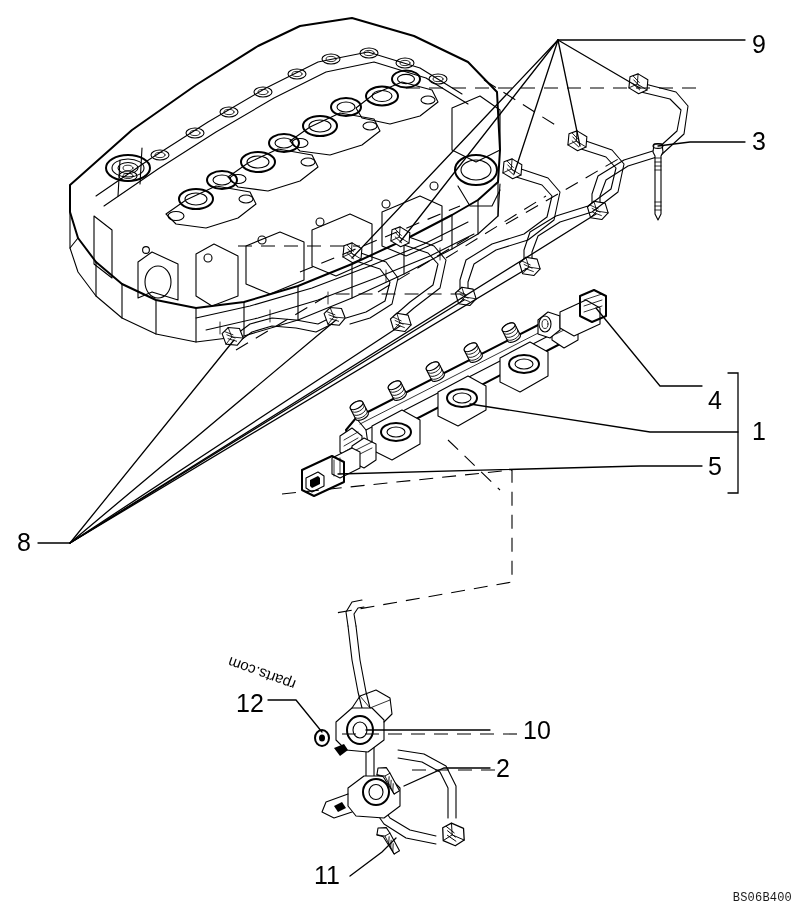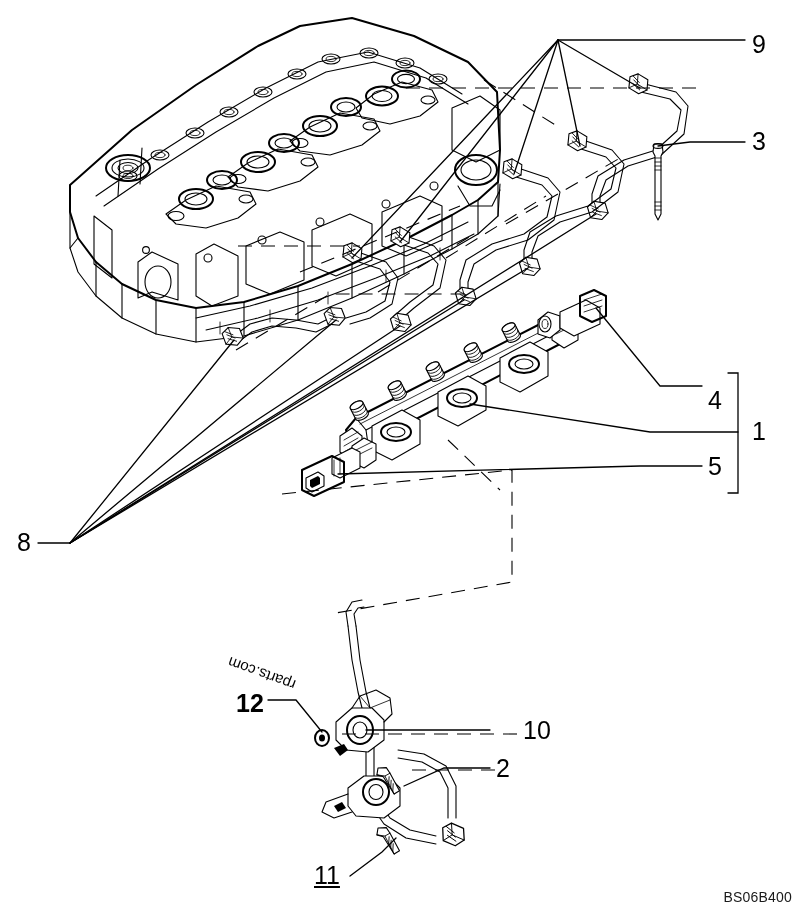--- a/index.html
+++ b/index.html
@@ -32,22 +32,22 @@
     font-size: 25px;
     font-weight: 400;
     line-height: 1;
     color: #000000;
     white-space: nowrap;
   }
   .drawing-code {
     position: absolute;
     right: 8px;
     bottom: 8px;
-    font-family: Liberation Sans, sans-serif;
-    font-size: 14px;
+    font-family: Liberation Mono, monospace;
+    font-size: 12px;
     letter-spacing: 0.2px;
     color: #1a1a1a;
   }
   .watermark {
     position: absolute;
     left: 292px;
     top: 694px;
     font-family: "Liberation Sans", sans-serif;
     font-size: 15px;
     color: #000000;
@@ -424,22 +424,22 @@
       <path class="lead" d="M 728,373 L 738,373 L 738,493 L 728,493"></path>
     </g>
   </svg>
 
   <div class="callout-num" style="left:752px; top:32px;">9</div>
   <div class="callout-num" style="left:752px; top:129px;">3</div>
   <div class="callout-num" style="left:708px; top:388px;">4</div>
   <div class="callout-num" style="left:752px; top:419px;">1</div>
   <div class="callout-num" style="left:708px; top:454px;">5</div>
   <div class="callout-num" style="left:17px; top:530px;">8</div>
-  <div class="callout-num" style="left:236px; top:691px;font-weight:bold;">12</div>
+  <div class="callout-num" style="left:236px; top:691px;">12</div>
   <div class="callout-num" style="left:496px; top:718px;margin-left:27px;">10</div>
   <div class="callout-num" style="left:496px; top:756px;">2</div>
-  <div class="callout-num" style="left:314px; top:863px;text-decoration:underline;">11</div>
+  <div class="callout-num" style="left:314px; top:863px;">11</div>
 
   <div class="watermark">rparts.com</div>
 
   <div class="drawing-code">BS06B400</div>
 
 </div>
 
 </body></html>

